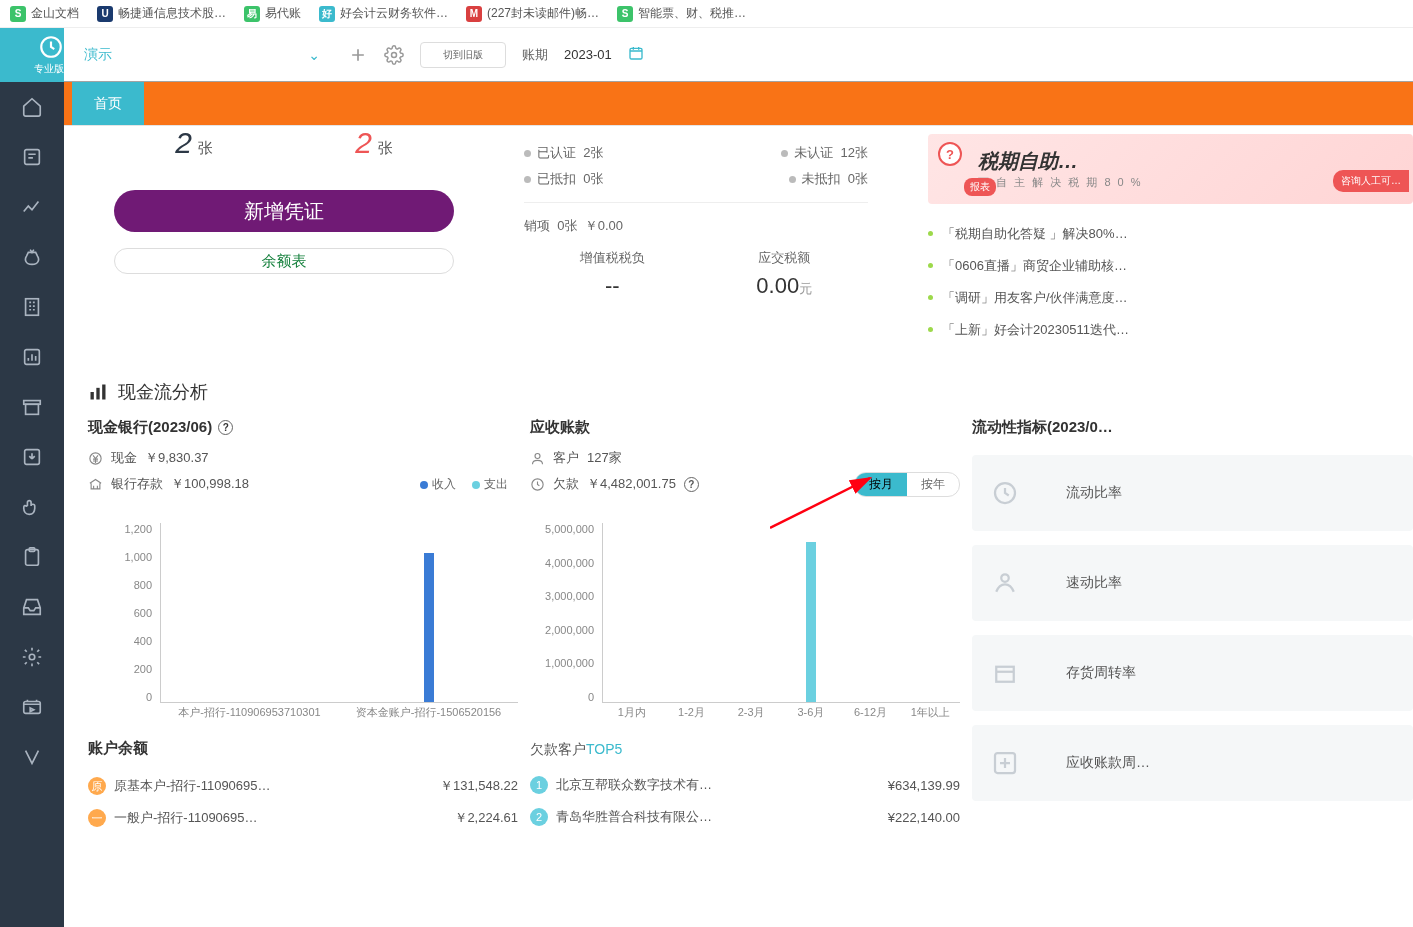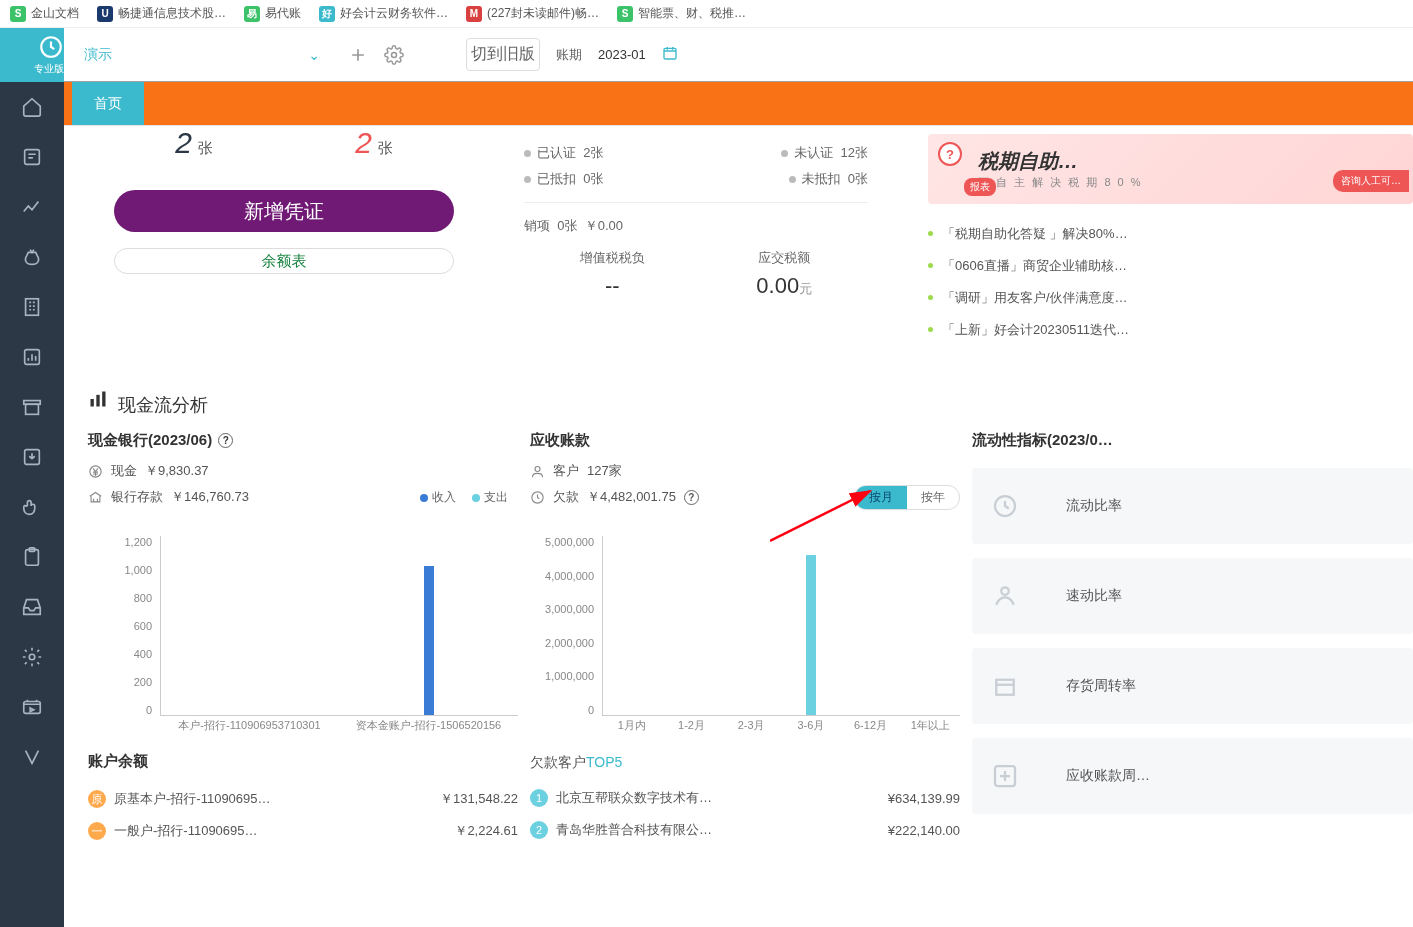--- a/index.html
+++ b/index.html
@@ -11,21 +11,21 @@
 .bm-icon { width: 16px; height: 16px; border-radius: 3px; display: inline-flex; align-items: center; justify-content: center; font-size: 10px; color: #fff; font-weight: bold; }
 
 
 .topbar { height: 54px; display: flex; align-items: center; padding-left: 72px; border-bottom: 1px solid #a3a3a3; gap: 16px; }
 .logo-col { position: absolute; left: 0; top: 28px; width: 64px; height: 54px; background: #3bbacd; display: flex; flex-direction: column; align-items: flex-end; justify-content: center; color: #fff; }
 .logo-col svg { width: 26px; height: 26px; }
 .logo-txt { font-size: 10px; margin-top: 2px; }
 .company-select { width: 260px; height: 34px; border: none; display: flex; align-items: center; justify-content: space-between; padding: 0 12px; color: #3bbacd; font-size: 14px; cursor: pointer; }
 .chev { color: #3bbacd; }
 .top-icon { width: 20px; height: 20px; color: #999; cursor: pointer; }
-.old-ver { border: 1px solid #ddd; padding: 5px 4px; border-radius: 4px; color: #666; cursor: pointer; font-size: 16px; margin-left: 46px; }
+.old-ver { border: 1px solid #ddd; padding: 5px 22px; border-radius: 4px; color: #666; cursor: pointer; font-size: 10px; }
 .period-lbl { color: #666; }
 .period-val { color: #333; }
 .cal-icon { color: #3bbacd; cursor: pointer; }
 
 
 .tabbar { height: 44px; display: flex; align-items: stretch; padding-left: 72px; background: #f97316; border-bottom: 1px solid #e5e5e5; }
 .tab { padding: 0 22px; display: flex; align-items: center; background: #3bbacd; color: #fff; font-size: 14px; cursor: pointer; }
 
 
 .sidebar { position: absolute; left: 0; top: 82px; width: 64px; bottom: 0; background: #2c3846; display: flex; flex-direction: column; align-items: center; padding-top: 14px; gap: 28px; }
@@ -60,42 +60,42 @@
 .news-banner-sub { font-size: 11px; color: #888; margin-left: 30px; letter-spacing: 2px; }
 .news-badge { position: absolute; left: 36px; bottom: 8px; background: #e55; color: #fff; font-size: 10px; padding: 2px 6px; border-radius: 8px; }
 .news-btn { position: absolute; right: 4px; bottom: 12px; background: #e55; color: #fff; font-size: 10px; padding: 4px 8px; border-radius: 10px 0 0 10px; }
 .news-list { list-style: none; }
 .news-list li { font-size: 13px; color: #555; padding: 7px 0; position: relative; padding-left: 14px; white-space: nowrap; overflow: hidden; text-overflow: ellipsis; cursor: pointer; }
 .news-list li:before { content: ""; position: absolute; left: 0; top: 13px; width: 5px; height: 5px; background: #9dd94b; border-radius: 50%; }
 
 
 .sec-head { display: flex; align-items: center; gap: 10px; padding: 26px 0 14px 24px; }
 .sec-head svg { width: 20px; height: 20px; }
-.sec-head h2 { font-size: 18px; font-weight: 500; margin-top: 13px; }
+.sec-head h2 { font-size: 18px; font-weight: 500; }
 
 .row2 { display: flex; gap: 12px; padding: 0 0 0 24px; }
 .cash-card { flex: 0 0 430px; }
 .recv-card { flex: 0 0 430px; }
 .liq-card { flex: 1; }
 
 .panel-title { font-size: 15px; font-weight: 600; color: #333; margin-bottom: 12px; display: flex; align-items: center; gap: 6px; }
 .help-icon { width: 15px; height: 15px; border: 1.5px solid #666; border-radius: 50%; display: inline-flex; align-items: center; justify-content: center; font-size: 10px; font-weight: bold; cursor: pointer; }
 .metric-line { display: flex; align-items: center; gap: 8px; font-size: 13px; color: #555; margin: 8px 0; }
 .metric-line svg { width: 15px; height: 15px; }
 .metric-val { font-weight: 500; }
 
 .legend { display: flex; gap: 16px; font-size: 12px; color: #666; justify-content: flex-end; padding-right: 10px; position: absolute; right: 0; top: 58px; }
 .legend span:before { content:""; display:inline-block; width:8px; height:8px; border-radius:50%; margin-right:4px; vertical-align: middle; }
 .lg-in:before { background:#3a7bd5; }
 .lg-out:before { background:#6bd0e0; }
 .cash-card { position: relative; }
 
 .toggle { display: inline-flex; border: 1px solid #ddd; border-radius: 12px; overflow: hidden; font-size: 12px; position: absolute; right: 0; top: 54px; }
 .toggle span { padding: 3px 14px; cursor: pointer; color: #666; }
-.toggle .on { background: #3bbacd; color: #0c4a6e; }
+.toggle .on { background: #3bbacd; color: #000000; }
 .recv-card { position: relative; }
 
 
 .arrow-svg { position: absolute; pointer-events: none; }
 
 
 .chart { position: relative; height: 200px; margin-top: 30px; }
 .y-axis { position: absolute; left: 0; top: 0; bottom: 20px; width: 70px; display: flex; flex-direction: column; justify-content: space-between; text-align: right; font-size: 11px; color: #888; padding-right: 6px; }
 .plot { position: absolute; left: 72px; right: 0; top: 0; bottom: 20px; border-left: 1px solid #ccc; border-bottom: 1px solid #ccc; }
 .x-axis { position: absolute; left: 72px; right: 0; bottom: 0; height: 18px; display: flex; font-size: 11px; color: #888; }
@@ -322,21 +322,21 @@
             <path d="M8 7l4 5 4-5M8 13h8M8 16h8M12 12v7"></path>
           </svg>
         <span>现金</span>
         <span class="metric-val">￥9,830.37</span>
       </div>
       <div class="metric-line">
         <svg viewBox="0 0 24 24" fill="none" stroke="#888" stroke-width="1.8">
             <path d="M3 10l9-6 9 6M5 10v9h14v-9M9 19v-5M15 19v-5"></path>
           </svg>
         <span>银行存款</span>
-        <span class="metric-val">￥146,760.73</span>
+        <span class="metric-val">￥100,998.18</span>
       </div>
       <div class="legend">
         <span class="lg-in">收入</span>
         <span class="lg-out">支出</span>
       </div>
       <div class="chart">
         <div class="y-axis" id="cash-y">
             <span>1,200</span>
             <span>1,000</span>
             <span>800</span>

